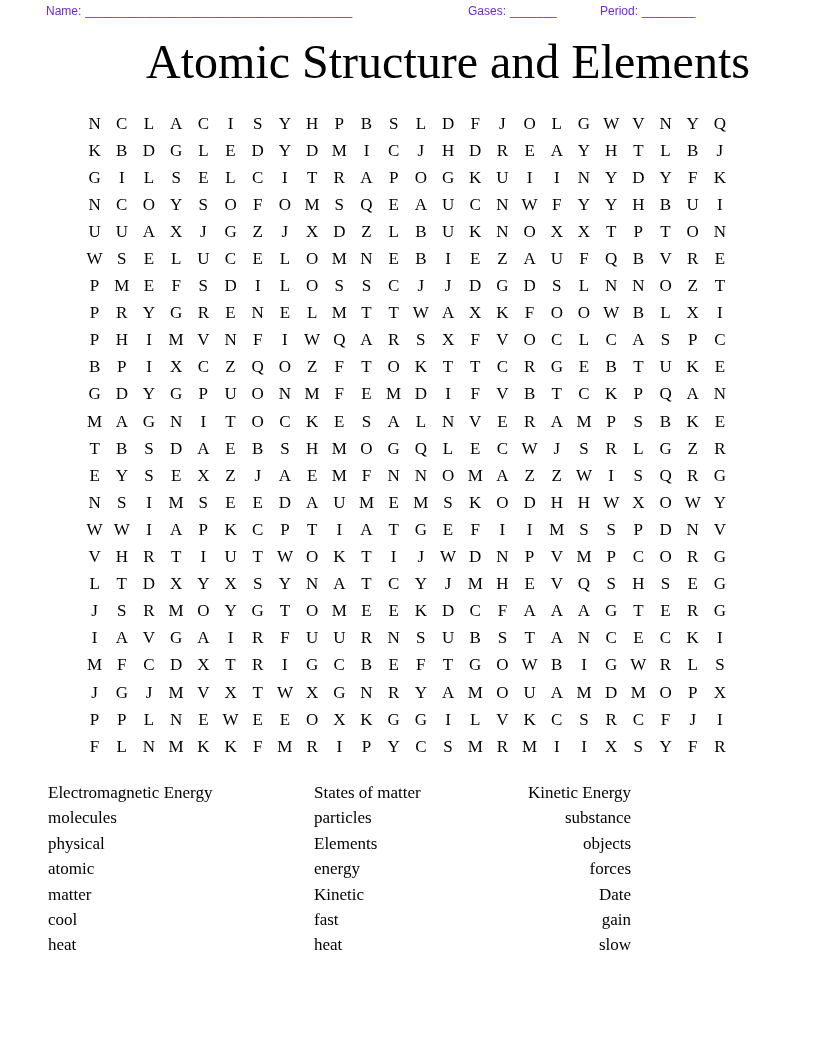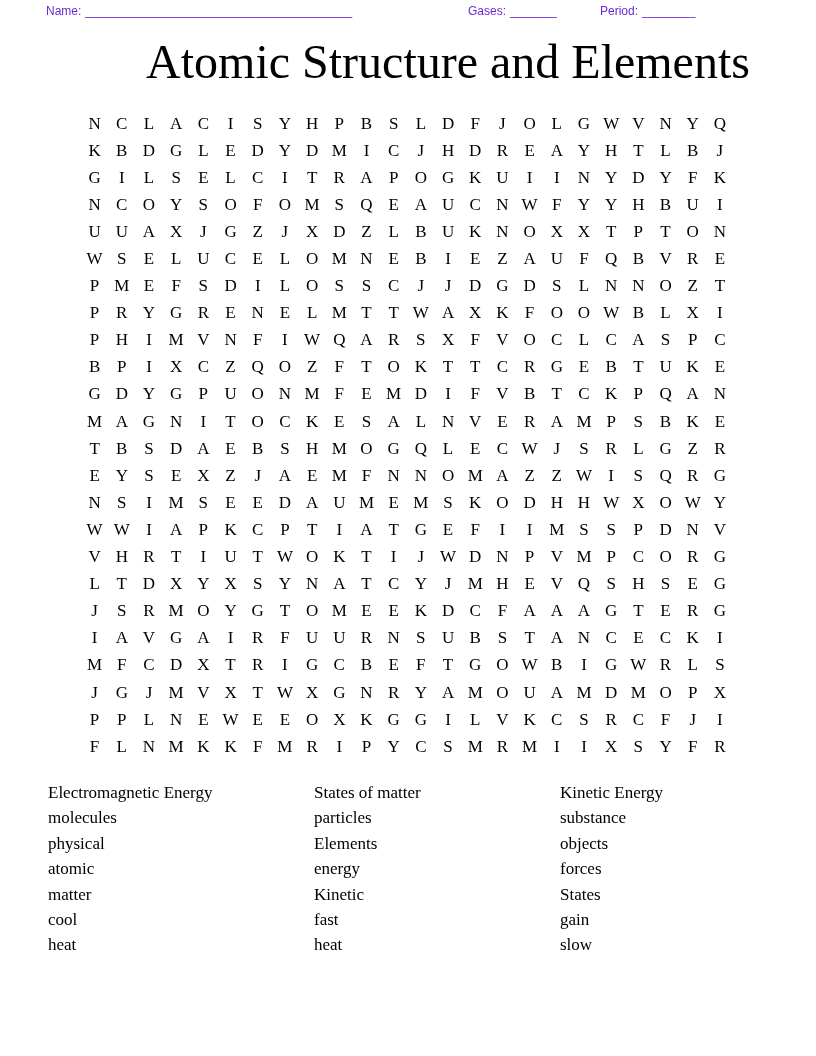--- a/index.html
+++ b/index.html
@@ -62,21 +62,21 @@
   .word-col {
     position: absolute;
     top: 780px;
     font-family: "Liberation Serif", serif;
     font-size: 17px;
     line-height: 25.4px;
     white-space: nowrap;
   }
   #word-col-0 { left: 48px; }
   #word-col-1 { left: 286px; margin-left: 28px; }
-  #word-col-2 { left: 560px; }
+  #word-col-2 { left: 528px; text-align: right; }
 </style>
 </head>
 <body>
 
 <div class="page">
 
   <div class="header-group" id="name-group">
     <span>Name:</span><span class="blank-line">________________________________________</span>
   </div>
 
@@ -685,18 +685,18 @@
       <div>energy</div>
       <div>Kinetic</div>
       <div>fast</div>
       <div>heat</div>
     </div>
   <div class="word-col" id="word-col-2">
       <div>Kinetic Energy</div>
       <div>substance</div>
       <div>objects</div>
       <div>forces</div>
-      <div>States</div>
+      <div>Date</div>
       <div>gain</div>
       <div>slow</div>
     </div>
 
 </div>
 
 </body></html>

